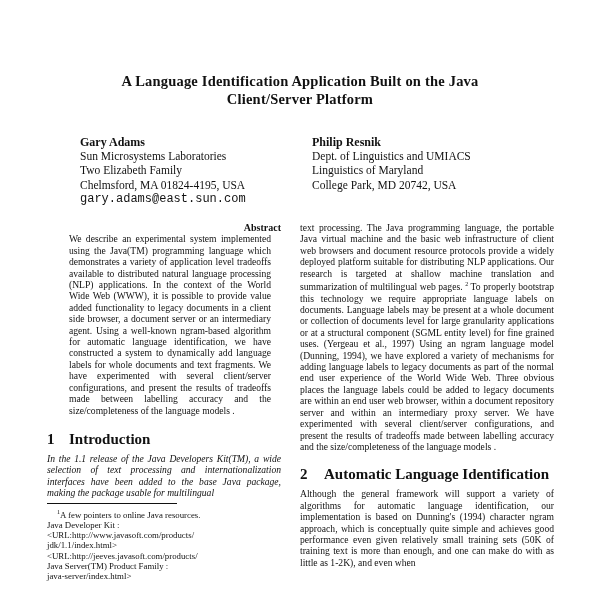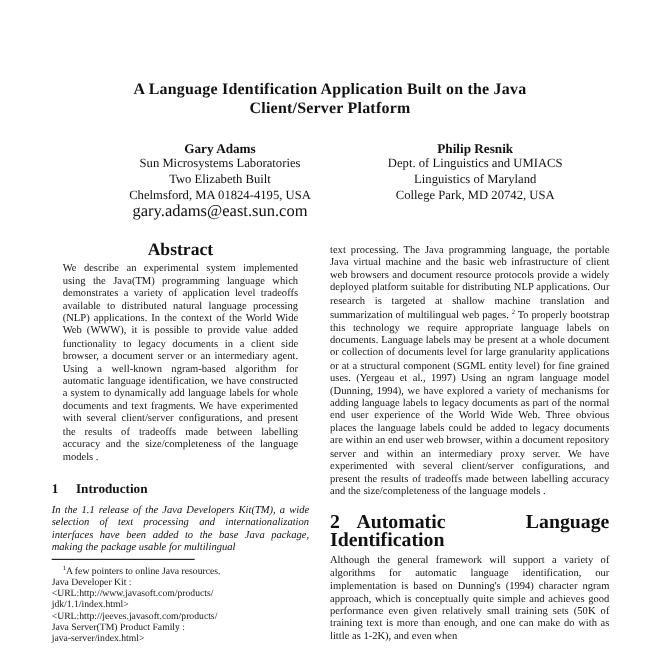--- a/index.html
+++ b/index.html
@@ -1,54 +1,54 @@
 <!DOCTYPE html>
 <html><head>
 <meta charset="utf-8">
 <style>
   html, body { margin: 0; padding: 0; background: #ffffff; }
   body { width: 600px; height: 600px; overflow: hidden; position: relative; color: #111; font-family: "DejaVu Serif", "Liberation Serif", serif; }
   .page { position: absolute; left: 0; top: 0; width: 600px; height: 600px; }
   .title { position: absolute; top: 72px; left: 0; width: 600px; text-align: center; font-weight: bold; font-size: 14.5px; line-height: 18px; font-family: "Liberation Serif", serif; letter-spacing: 0.2px; }
-  .author { position: absolute; top: 128px; text-align: center; font-family: "Liberation Serif", serif; font-size: 11.5px; line-height: 14.2px; }
+  .author { position: absolute; top: 135px; font-family: "Liberation Serif", serif; font-size: 11.5px; line-height: 14.2px; }
   .author .name { font-weight: bold; font-size: 12px; }
-  .author .email { font-family: Liberation Serif, serif; font-size: 15px; }
+  .author .email { font-family: Liberation Mono, monospace; font-size: 12px; }
   .author.a1 { left: 80px; width: 240px; }
   .author.a2 { left: 312px; width: 240px; }
   .col { position: absolute; font-family: "Liberation Serif", serif; font-size: 9.6px; line-height: 11.4px; text-align: justify; }
   .col.left { left: 47px; width: 234px; top: 222px; }
   .col.right { left: 300px; width: 254px; top: 222px; }
-  .abstract-head { text-align: center; font-weight: bold; font-size: 16px; margin-bottom: 5px; position: relative; left: 0; }
-  .abstract-body { margin-left: 10px; margin-right: 10px; }
-  .section-head { font-weight: bold; font-size: 12px; line-height: 16px; margin: 15px 0 6px 0; }
+  .abstract-head { text-align: right; font-weight: bold; font-size: 10px; position: relative; left: 0; }
+  .abstract-body { margin-left: 22px; margin-right: 10px; }
+  .section-head { font-weight: bold; font-size: 15px; line-height: 16px; margin: 15px 0 6px 0; }
   .section-head .num { display: inline-block; width: 22px; }
   .intro-body { margin: 0; font-style: italic; }
   .footnote-rule { width: 130px; border-top: 1px solid #111; margin: 4px 0 3px 0; }
   .footnote { font-size: 8.8px; line-height: 10.3px; text-align: left; }
   .footnote .fn-first { padding-left: 10px; }
   .footnote sup { font-size: 6px; }
   p { margin: 0; }
   .right-body sup { font-size: 6px; }
-  .right-section-head { font-weight: bold; font-size: 18px; line-height: 16px; margin: 14px 0 6px 0; }
+  .right-section-head { font-weight: bold; font-size: 15px; line-height: 16px; margin: 14px 0 6px 0; }
   .right-section-head .num { display: inline-block; width: 24px; }
 </style>
 </head>
 <body>
 
 <div class="page">
 
   <div class="title">
     <div>A Language Identification Application Built on the Java</div>
     <div>Client/Server Platform</div>
   </div>
 
   <div class="author a1">
     <div class="name">Gary Adams</div>
     <div>Sun Microsystems Laboratories</div>
-    <div>Two Elizabeth Built</div>
+    <div>Two Elizabeth Family</div>
     <div>Chelmsford, MA 01824-4195, USA</div>
     <div class="email">gary.adams@east.sun.com</div>
   </div>
 
   <div class="author a2">
     <div class="name">Philip Resnik</div>
     <div>Dept. of Linguistics and UMIACS</div>
     <div>Linguistics of Maryland</div>
     <div>College Park, MD 20742, USA</div>
   </div>

